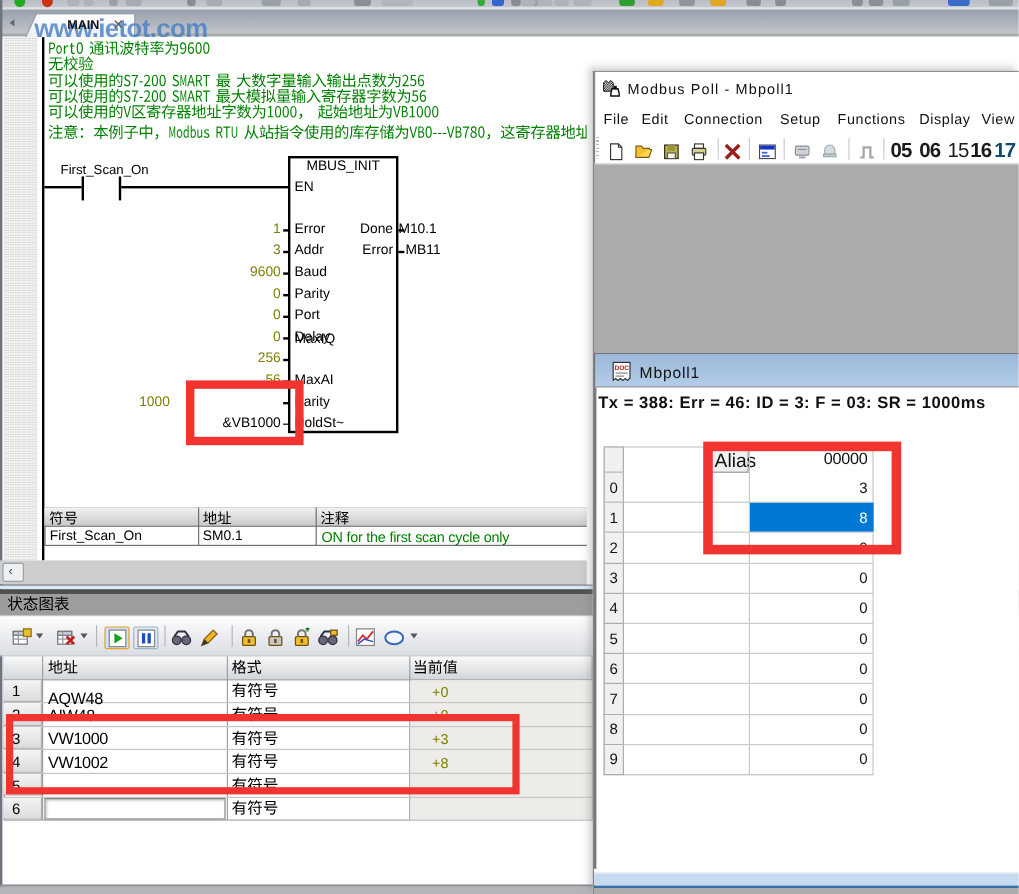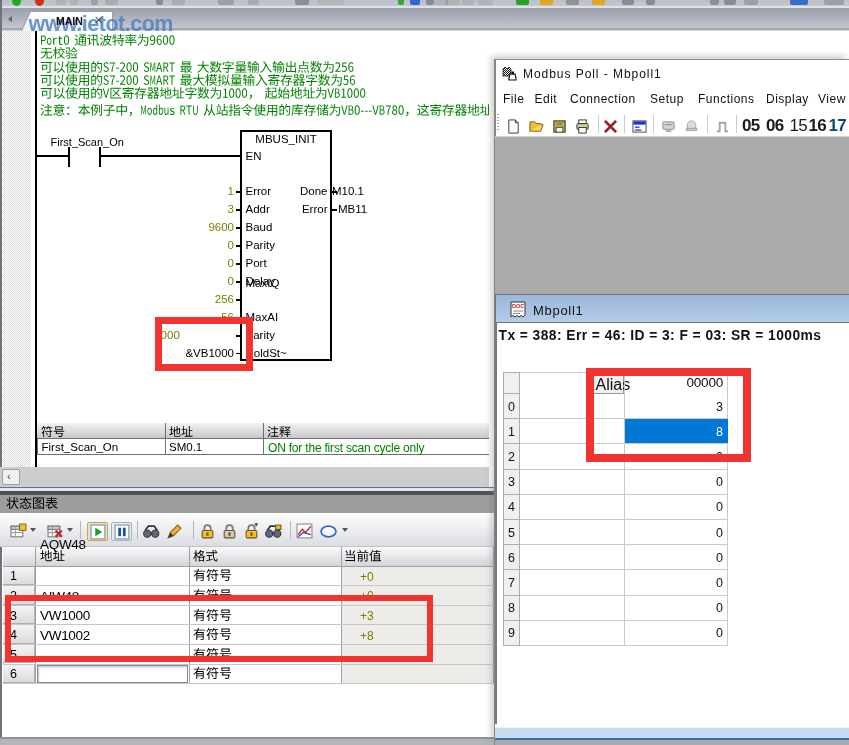--- a/index.html
+++ b/index.html
@@ -345,21 +345,21 @@
 <div class="a" style="left:235.5px;top:281.2px;width:4.5px;height:1.6px;background:#000"></div>
 <div class="a lad olv" style="left:100px;top:275.4px;width:134px;text-align:right">0</div>
 <div class="a lad" style="left:245.5px;top:275.4px">Delay</div>
 <div class="a" style="left:235.5px;top:299.2px;width:4.5px;height:1.6px;background:#000"></div>
 <div class="a lad olv" style="left:100px;top:293.4px;width:134px;text-align:right">256</div>
 <div class="a lad" style="left:245.5px;top:277px">MaxIQ</div>
 <div class="a" style="left:235.5px;top:317.2px;width:4.5px;height:1.6px;background:#000"></div>
 <div class="a lad olv" style="left:100px;top:311.4px;width:134px;text-align:right">56</div>
 <div class="a lad" style="left:245.5px;top:311.4px">MaxAI</div>
 <div class="a" style="left:235.5px;top:335px;width:4.5px;height:1.6px;background:#000"></div>
-<div class="a lad olv" style="left:100px;top:329.2px;width:134px;text-align:center">1000</div>
+<div class="a lad olv" style="left:116px;top:329.2px;width:134px;text-align:left">1000</div>
 <div class="a lad" style="left:245.5px;top:329.2px">Parity</div>
 <div class="a" style="left:235.5px;top:352.8px;width:4.5px;height:1.6px;background:#000"></div>
 <div class="a lad" style="left:100px;top:347px;width:134px;text-align:right">&amp;VB1000</div>
 <div class="a lad" style="left:245.5px;top:347px">HoldSt~</div>
 <div class="a" style="left:332px;top:191.2px;width:4.5px;height:1.6px;background:#000"></div>
 <div class="a lad" style="left:240px;top:185.4px;width:87.5px;text-align:right">Done</div>
 <div class="a lad" style="left:332px;top:185.4px">M10.1</div>
 <div class="a" style="left:332px;top:209.2px;width:4.5px;height:1.6px;background:#000"></div>
 <div class="a lad" style="left:240px;top:203.4px;width:87.5px;text-align:right">Error</div>
 <div class="a lad" style="left:338px;top:203.4px">MB11</div>
@@ -486,21 +486,21 @@
     <use href="#g87" transform="translate(25.0,10.5) scale(0.012500,-0.012500)"></use>
   </svg>
 <div class="a" style="left:35px;top:547px;width:1px;height:137px;background:#9aa0a6"></div>
 <div class="a" style="left:188.5px;top:547px;width:1px;height:137px;background:#9aa0a6"></div>
 <div class="a" style="left:340.5px;top:547px;width:1px;height:137px;background:#9aa0a6"></div>
 <div class="a" style="left:493px;top:547px;width:1px;height:137px;background:#9aa0a6"></div>
 <div class="a" style="left:341.5px;top:567px;width:151px;height:117px;background:#edece9"></div>
 <div class="a" style="left:3px;top:585.1px;width:494px;height:1px;background:#c6c6c6"></div>
 <div class="a" style="left:3px;top:566.5px;width:32px;height:18.6px;background:linear-gradient(#f4f4f4,#dcdcdc);border:1px solid #b0b0b0;border-left:none;border-top:none"></div>
 <div class="a" style="left:10px;top:569.3px;font-size:12.5px">1</div>
-<div class="a" style="left:40px;top:537px;font-size:13.5px;letter-spacing:-0.3px">AQW48</div>
+<div class="a" style="left:40px;top:575px;font-size:13.5px;letter-spacing:-0.3px">AQW48</div>
 <svg style="position:absolute;left:193px;top:569.3px;overflow:visible;fill:#000" width="39" height="17">
     <use href="#g88" transform="translate(0.0,10.9) scale(0.013000,-0.013000)"></use>
     <use href="#g76" transform="translate(13.0,10.9) scale(0.013000,-0.013000)"></use>
     <use href="#g77" transform="translate(26.0,10.9) scale(0.013000,-0.013000)"></use>
   </svg>
 <div class="a olv" style="left:360px;top:569.7px;font-size:12px">+0</div>
 <div class="a" style="left:3px;top:604.7px;width:494px;height:1px;background:#c6c6c6"></div>
 <div class="a" style="left:3px;top:586.1px;width:32px;height:18.6px;background:linear-gradient(#f4f4f4,#dcdcdc);border:1px solid #b0b0b0;border-left:none;border-top:none"></div>
 <div class="a" style="left:10px;top:588.9px;font-size:12.5px">2</div>
 <div class="a" style="left:40px;top:588.5px;font-size:13.5px;letter-spacing:-0.3px">AIW48</div>

